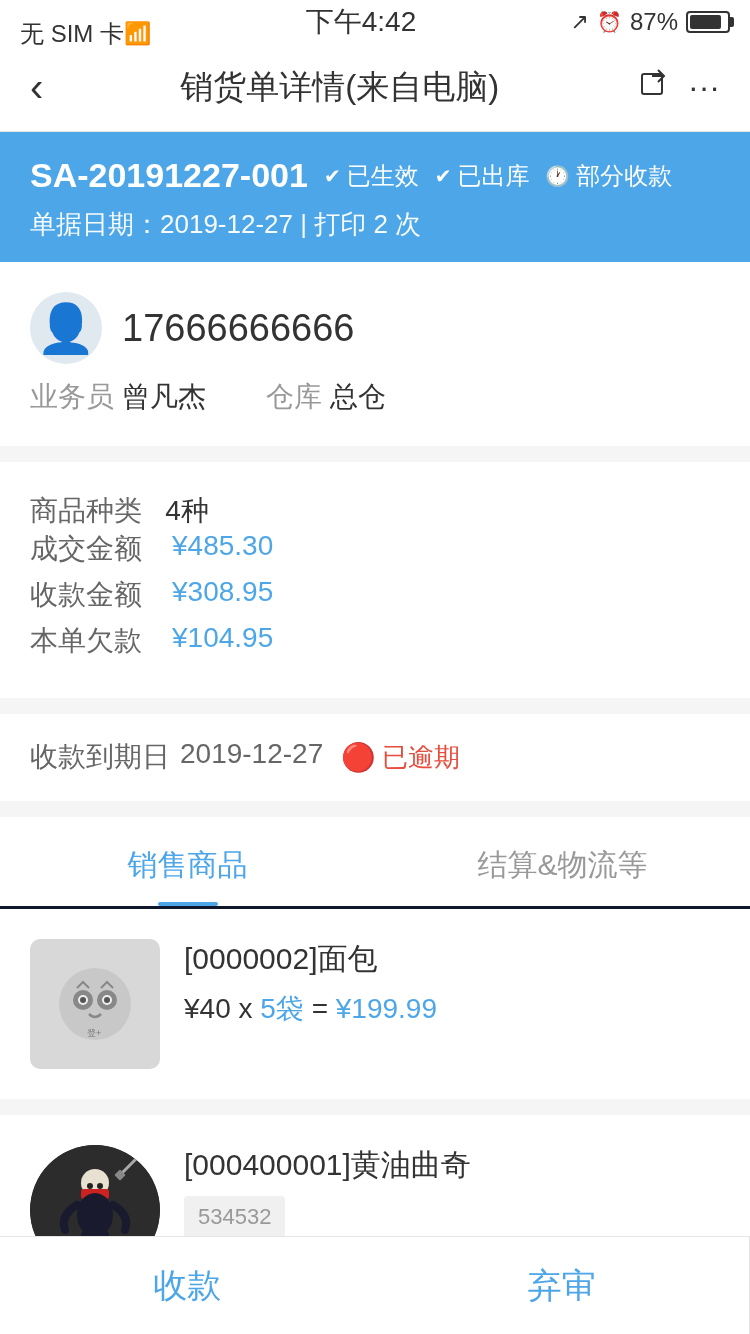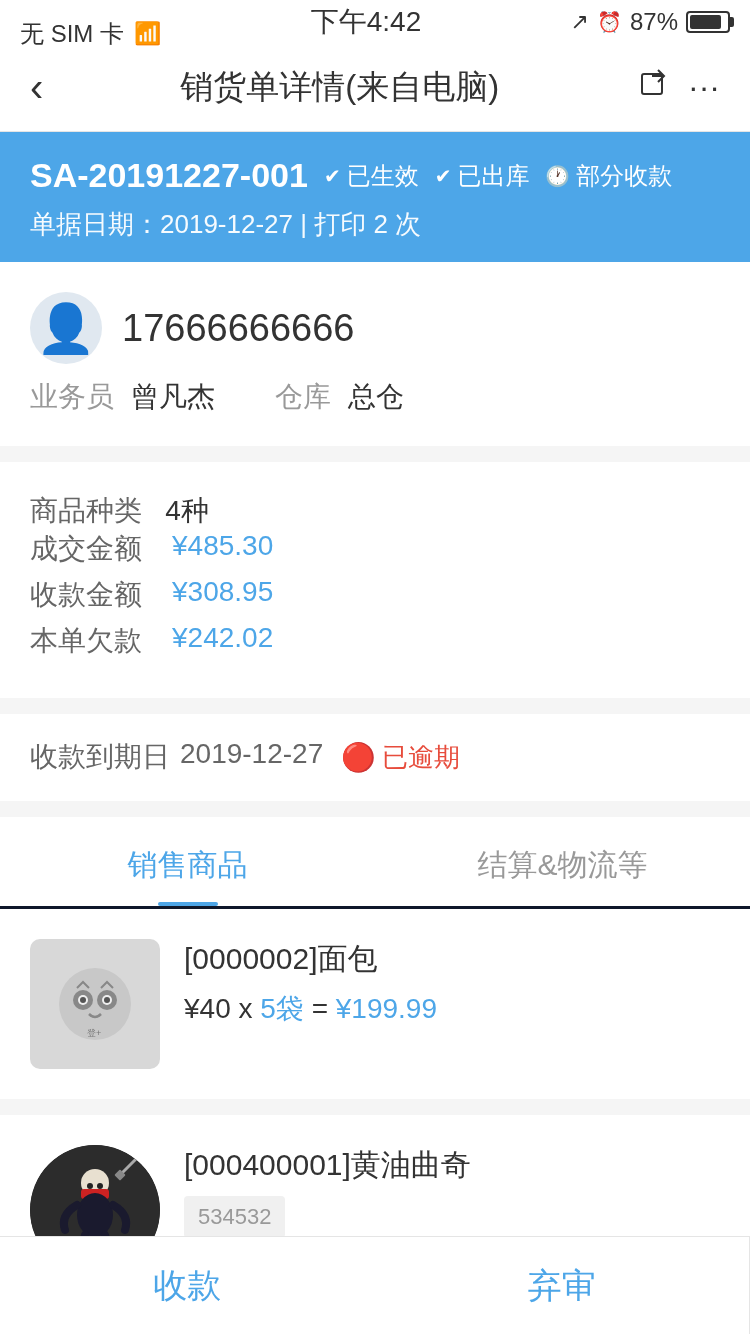--- a/index.html
+++ b/index.html
@@ -17,21 +17,21 @@
     .status-bar {
       background: #fff;
       height: 44px;
       display: flex;
       align-items: center;
       justify-content: space-between;
       padding: 0 20px;
       font-size: 24px;
       color: #333;
     }
-    .status-left { display: flex; align-items: center; gap: 10px; margin-top: 24px; }
+    .status-left { display: flex; align-items: center; gap: 0; margin-top: 24px; }
     .status-right { display: flex; align-items: center; gap: 8px; }
     .wifi-icon { font-size: 22px; }
     .battery-bar {
       width: 44px; height: 22px; border: 2px solid #333; border-radius: 4px;
       position: relative; display: inline-flex; align-items: center; padding: 2px;
     }
     .battery-bar::after {
       content: ''; position: absolute; right: -6px; top: 50%; transform: translateY(-50%);
       width: 4px; height: 10px; background: #333; border-radius: 0 2px 2px 0;
     }
@@ -91,21 +91,21 @@
     }
     .avatar-icon { font-size: 48px; color: #5b8db8; }
     .customer-name { font-size: 38px; font-weight: 500; color: #333; }
     .customer-phone { font-size: 28px; color: #666; margin-bottom: 16px; }
     .customer-meta {
       display: flex;
       gap: 60px;
       font-size: 28px;
       color: #333;
     }
-    .meta-item { display: flex; align-items: center; gap: 17px; }
+    .meta-item { display: flex; align-items: center; gap: 8px; }
     .meta-label { color: #999; }
     .meta-value { color: #333; }
 
     
     .stats-section {
       background: #fff;
       padding: 30px;
       margin-bottom: 16px;
       display: flex;
       justify-content: space-between;
@@ -305,21 +305,21 @@
     <div class="stat-row">
       <span class="stat-label">成交金额</span>
       <span class="stat-value">¥485.30</span>
     </div>
     <div class="stat-row">
       <span class="stat-label">收款金额</span>
       <span class="stat-value">¥308.95</span>
     </div>
     <div class="stat-row">
       <span class="stat-label">本单欠款</span>
-      <span class="stat-value">¥242.02</span>
+      <span class="stat-value">¥104.95</span>
     </div>
   </div>
 </div>
 
 <div class="due-section">
   <span>收款到期日</span>
   <span>2019-12-27</span>
   <span class="overdue-badge">
     <span class="overdue-icon">🔴</span>
     <span>已逾期</span>

